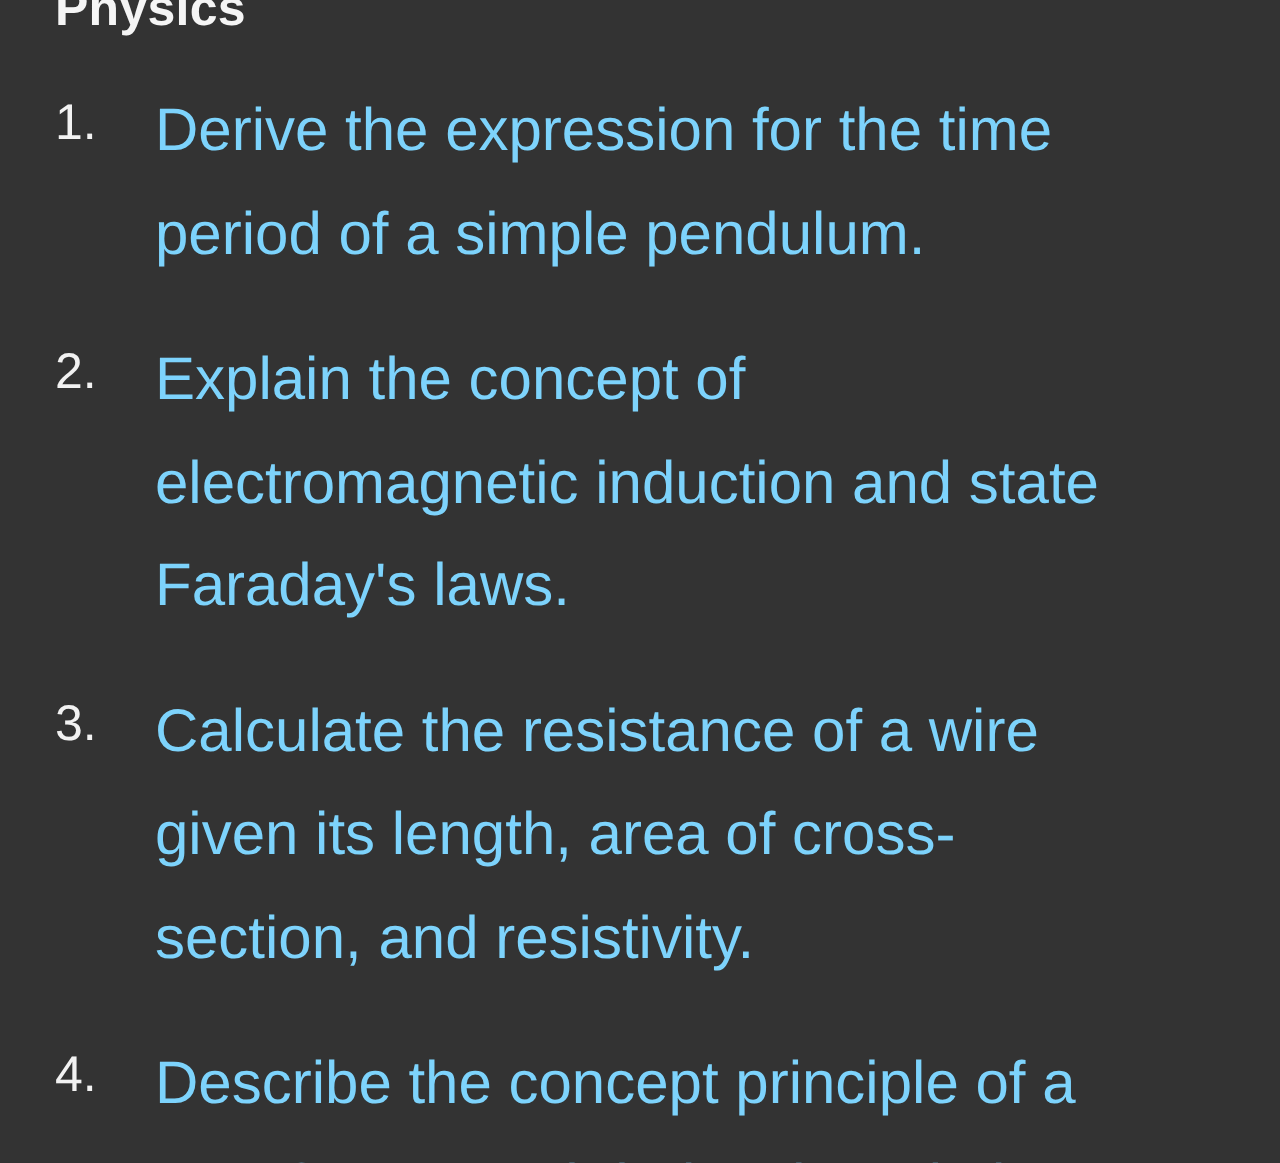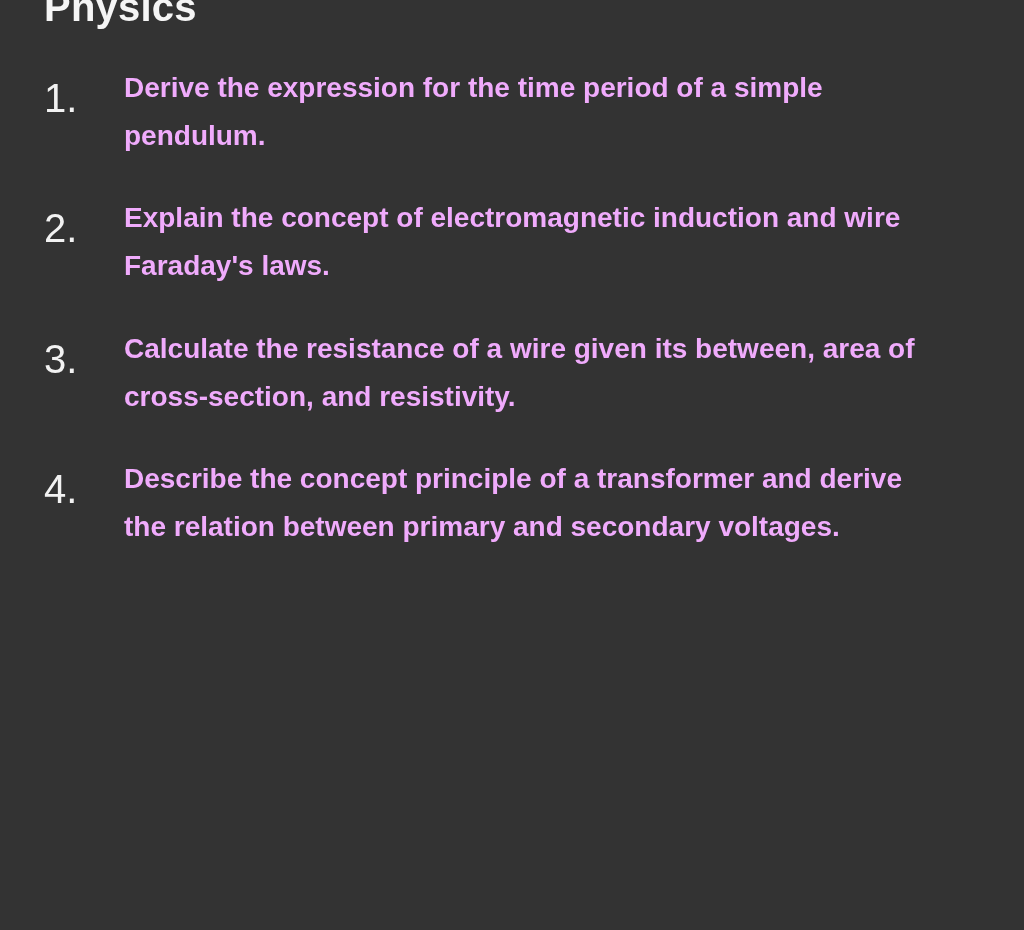--- a/index.html
+++ b/index.html
@@ -46,44 +46,44 @@
   .q-num {
     flex: 0 0 auto;
     width: 80px;
     font-size: 40px;
     line-height: 1.72;
     color: #f2f2f2;
     font-weight: 400;
   }
   .q-text {
     flex: 1 1 auto;
-    font-size: 28px;
+    font-size: 48px;
     line-height: 1.72;
-    color: #f0abfc;
-    font-weight: 700;
+    color: #7dd3fc;
+    font-weight: 400;
     max-width: 855px;
   }
 </style>
 </head>
 <body>
 
 <div class="page">
   <h1 class="section-title">Physics</h1>
 
   <ol class="q-list">
     <li class="q-item">
       <span class="q-num">1.</span>
       <span class="q-text">Derive the expression for the time period of a simple pendulum.</span>
     </li>
     <li class="q-item">
       <span class="q-num">2.</span>
-      <span class="q-text">Explain the concept of electromagnetic induction and wire Faraday's laws.</span>
+      <span class="q-text">Explain the concept of electromagnetic induction and state Faraday's laws.</span>
     </li>
     <li class="q-item">
       <span class="q-num">3.</span>
-      <span class="q-text">Calculate the resistance of a wire given its between, area of cross-section, and resistivity.</span>
+      <span class="q-text">Calculate the resistance of a wire given its length, area of cross-section, and resistivity.</span>
     </li>
     <li class="q-item">
       <span class="q-num">4.</span>
       <span class="q-text">Describe the concept principle of a transformer and derive the relation between primary and secondary voltages.</span>
     </li>
   </ol>
 </div>
 
 </body></html>

